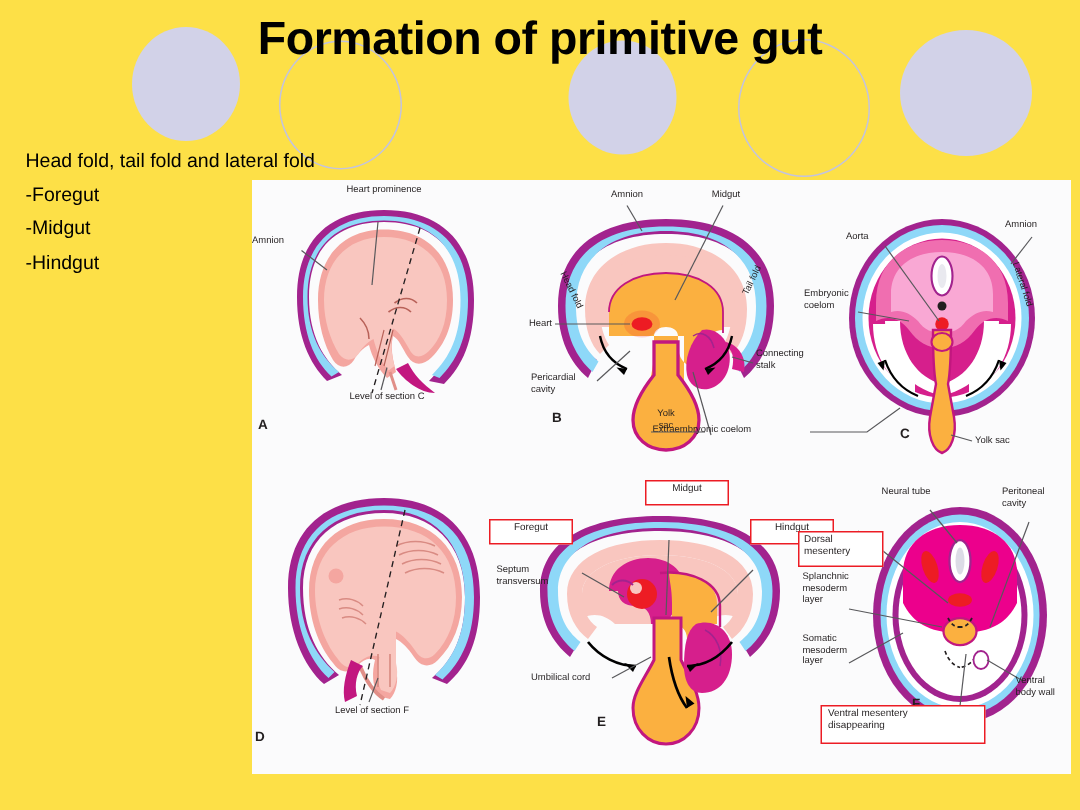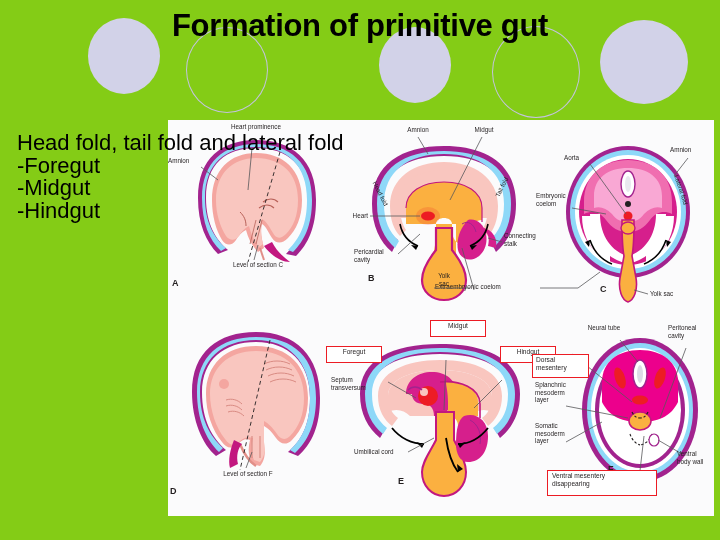--- a/index.html
+++ b/index.html
@@ -8,21 +8,21 @@
   }
   body {
     width: 720px; height: 540px;
     position: relative;
     overflow: hidden;
     font-family: "Liberation Sans", sans-serif;
   }
   #slide {
     position: absolute; left: 0; top: 0;
     width: 720px; height: 540px;
-    background: #84cc16;
+    background: #fde047;
   }
   
   .deco {
     position: absolute;
     border-radius: 50%;
   }
   .deco-filled { background: #d2d2e8; }
   .deco-outline { background: transparent; border: 1px solid #c3c3de; }
 
   
@@ -34,26 +34,25 @@
     font-size: 31px;
     font-weight: bold;
     color: #000000;
     letter-spacing: -0.3px;
     z-index: 5;
   }
   
   #bullets {
     position: absolute;
     left: 17px; top: 96px;
-    font-size: 22px;
+    font-size: 13px;
     line-height: 22.5px;
     color: #000000;
     z-index: 5;
     white-space: pre;
-    margin-top: 36px;
   }
   
   #figure {
     position: absolute;
     left: 168px; top: 120px;
     width: 546px; height: 396px;
     background: #fbfbfc;
     z-index: 2;
   }
   .panel { position: absolute; }

